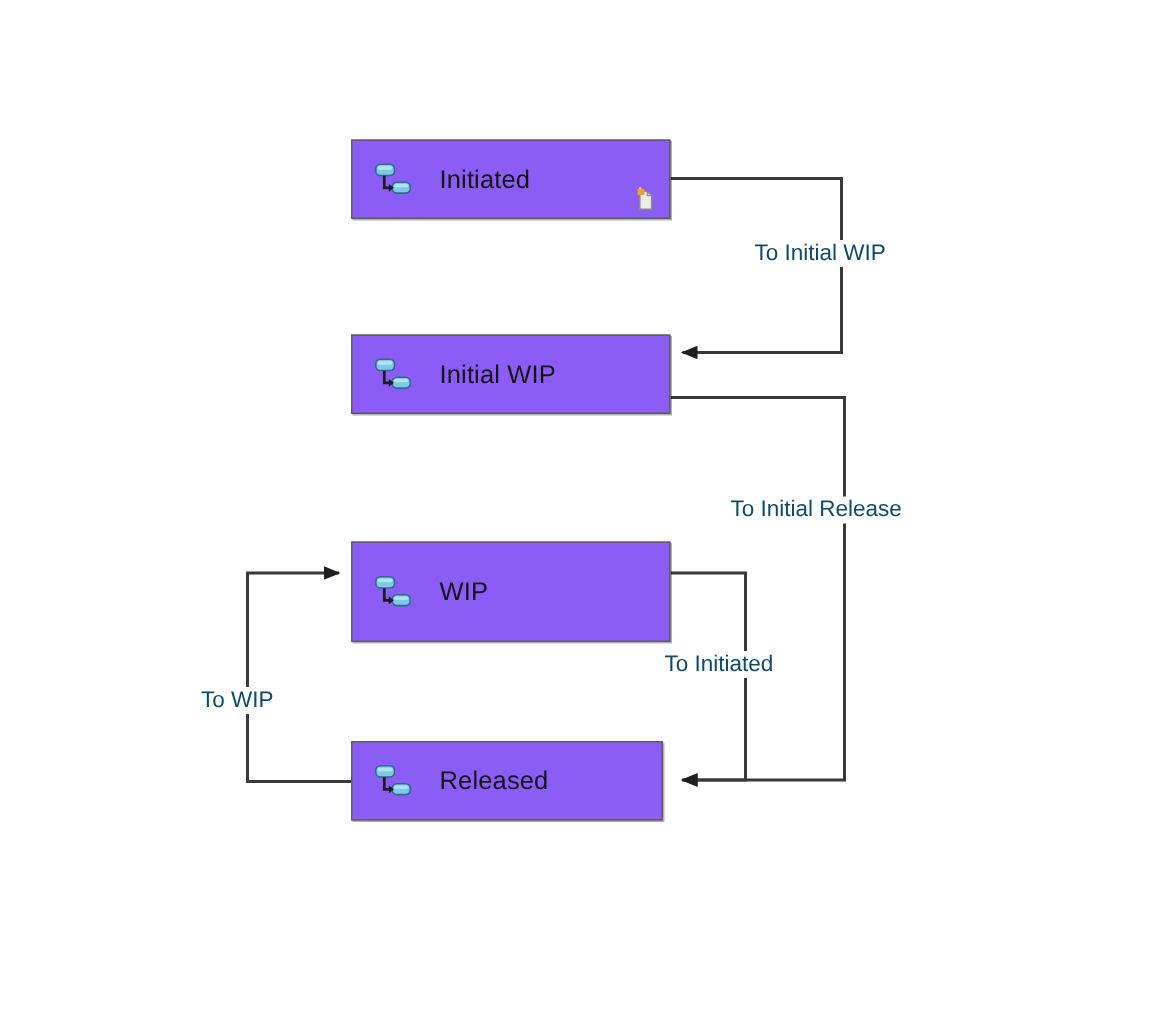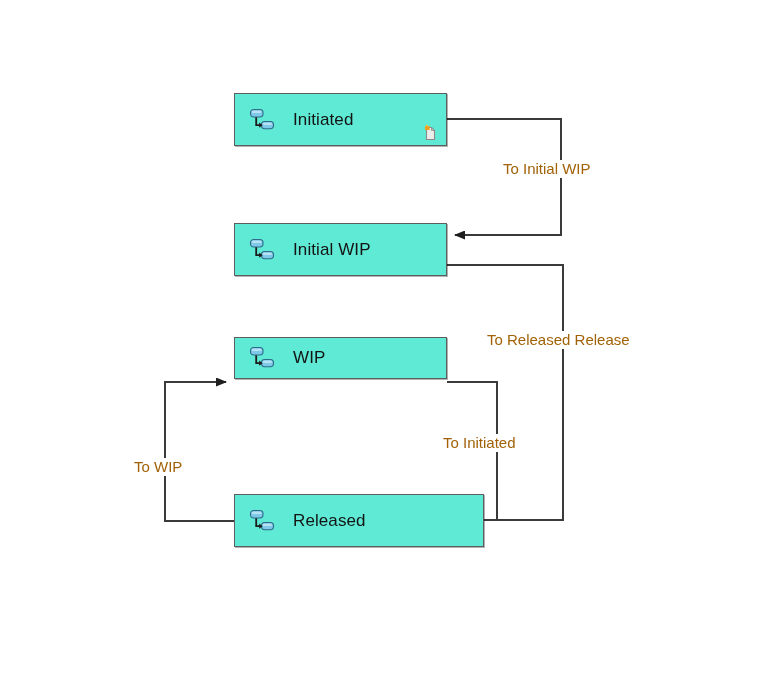--- a/index.html
+++ b/index.html
@@ -22,21 +22,21 @@
     position: absolute;
     left: 0;
     top: 0;
     width: 768px;
     height: 686px;
     pointer-events: none;
   }
   .node {
     position: absolute;
     box-sizing: border-box;
-    background: #5eead4;
+    background: #8b5cf6;
     border: 1px solid #5d5d5d;
     box-shadow: 1px 1px 0 rgba(0,0,0,0.30);
     display: flex;
     align-items: center;
   }
   .node-icon {
     position: absolute;
     left: 14px;
     top: 50%;
     transform: translateY(-50%);
@@ -60,21 +60,21 @@
     right: 5px;
     bottom: 3px;
     width: 18px;
     height: 18px;
     display: block;
   }
   .edge-label {
     position: absolute;
     font-family: "Liberation Sans", sans-serif;
     font-size: 15px;
-    color: #a16207;
+    color: #0c4a6e;
     white-space: nowrap;
     background: #ffffff;
     padding: 0 3px;
     line-height: 18px;
   }
 </style>
 </head>
 <body>
 
 <div id="canvas">
@@ -116,42 +116,42 @@
       <rect x="1.5" y="2.5" width="12.5" height="7.5" rx="3.2" ry="3.2" fill="#7ec8e8" stroke="#2e6b87" stroke-width="1.1"></rect>
       <rect x="2.8" y="3.8" width="9.8" height="2.3" rx="1.1" ry="1.1" fill="#b6e2f3" stroke="none"></rect>
       <rect x="12.5" y="14.5" width="12" height="7.2" rx="3.1" ry="3.1" fill="#7ec8e8" stroke="#2e6b87" stroke-width="1.1"></rect>
       <rect x="13.8" y="15.7" width="9.3" height="2.2" rx="1.1" ry="1.1" fill="#b6e2f3" stroke="none"></rect>
       <path d="M7.2,10.2 L7.2,18.2 L11.2,18.2" fill="none" stroke="#1c1c1c" stroke-width="1.8"></path>
       <path d="M10.2,15.6 L13.6,18.2 L10.2,20.8 z" fill="#1c1c1c"></path>
     </svg>
     <span class="node-label">Initial WIP</span>
   </div>
 
-  <div class="node" style="left: 234px; top: 337px; width: 213px; height: 42px;">
+  <div class="node" style="left: 234px; top: 361px; width: 213px; height: 67px;">
     <svg class="node-icon" viewBox="0 0 26 26" xmlns="http://www.w3.org/2000/svg">
       <rect x="1.5" y="2.5" width="12.5" height="7.5" rx="3.2" ry="3.2" fill="#7ec8e8" stroke="#2e6b87" stroke-width="1.1"></rect>
       <rect x="2.8" y="3.8" width="9.8" height="2.3" rx="1.1" ry="1.1" fill="#b6e2f3" stroke="none"></rect>
       <rect x="12.5" y="14.5" width="12" height="7.2" rx="3.1" ry="3.1" fill="#7ec8e8" stroke="#2e6b87" stroke-width="1.1"></rect>
       <rect x="13.8" y="15.7" width="9.3" height="2.2" rx="1.1" ry="1.1" fill="#b6e2f3" stroke="none"></rect>
       <path d="M7.2,10.2 L7.2,18.2 L11.2,18.2" fill="none" stroke="#1c1c1c" stroke-width="1.8"></path>
       <path d="M10.2,15.6 L13.6,18.2 L10.2,20.8 z" fill="#1c1c1c"></path>
     </svg>
     <span class="node-label">WIP</span>
   </div>
 
-  <div class="node" style="left: 234px; top: 494px; width: 250px; height: 53px;">
+  <div class="node" style="left: 234px; top: 494px; width: 208px; height: 53px;">
     <svg class="node-icon" viewBox="0 0 26 26" xmlns="http://www.w3.org/2000/svg">
       <rect x="1.5" y="2.5" width="12.5" height="7.5" rx="3.2" ry="3.2" fill="#7ec8e8" stroke="#2e6b87" stroke-width="1.1"></rect>
       <rect x="2.8" y="3.8" width="9.8" height="2.3" rx="1.1" ry="1.1" fill="#b6e2f3" stroke="none"></rect>
       <rect x="12.5" y="14.5" width="12" height="7.2" rx="3.1" ry="3.1" fill="#7ec8e8" stroke="#2e6b87" stroke-width="1.1"></rect>
       <rect x="13.8" y="15.7" width="9.3" height="2.2" rx="1.1" ry="1.1" fill="#b6e2f3" stroke="none"></rect>
       <path d="M7.2,10.2 L7.2,18.2 L11.2,18.2" fill="none" stroke="#1c1c1c" stroke-width="1.8"></path>
       <path d="M10.2,15.6 L13.6,18.2 L10.2,20.8 z" fill="#1c1c1c"></path>
     </svg>
     <span class="node-label">Released</span>
   </div>
 
   <span class="edge-label" style="left: 500px; top: 160px;">To Initial WIP</span>
-  <span class="edge-label" style="left: 484px; top: 331px;">To Released Release</span>
+  <span class="edge-label" style="left: 484px; top: 331px;">To Initial Release</span>
   <span class="edge-label" style="left: 440px; top: 434px;">To Initiated</span>
   <span class="edge-label" style="left: 131px; top: 458px;">To WIP</span>
 
 </div>
 
 </body></html>

